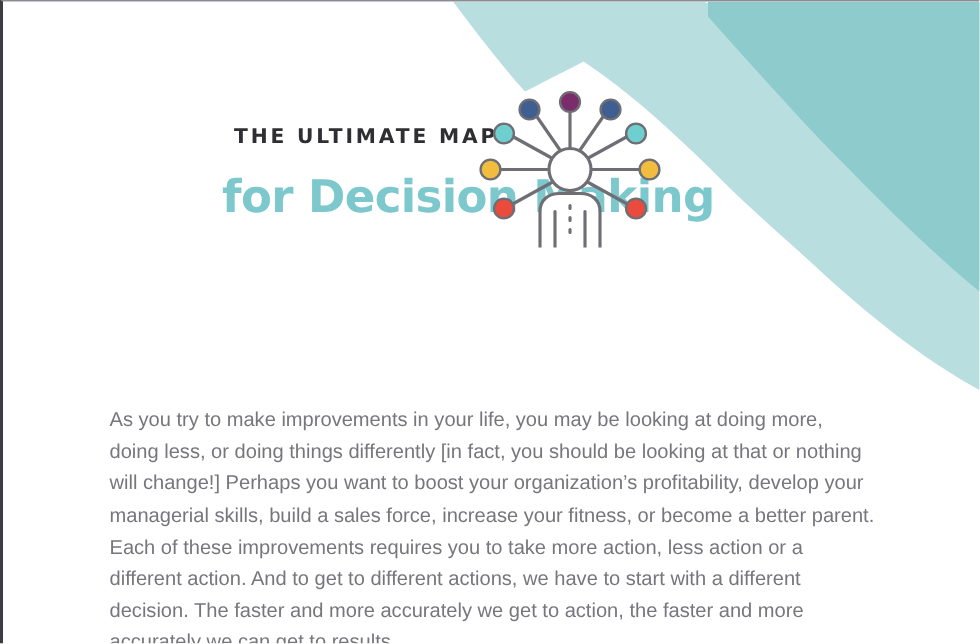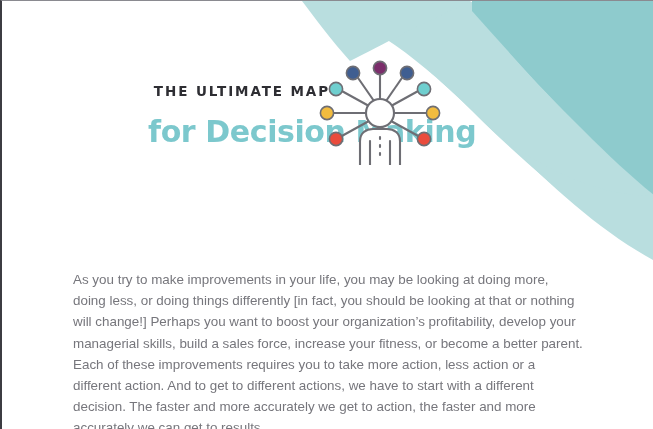--- a/index.html
+++ b/index.html
@@ -52,28 +52,27 @@
     font-weight: bold;
     font-size: 56px;
     line-height: 56px;
     letter-spacing: -1px;
     color: #3a6a9f;
     white-space: nowrap;
   }
 
   .subtitle-1 {
     margin-top: 6px;
-    margin-left: 28px;
+    margin-left: 46px;
     font-family: "DejaVu Sans", sans-serif;
     font-weight: bold;
     font-size: 13.5px;
     letter-spacing: 1.9px;
     color: #2e2e33;
     white-space: nowrap;
-    text-align: right;
   }
 
   .subtitle-2 {
     margin-top: 16px;
     margin-left: 38px;
     font-family: "DejaVu Sans", sans-serif;
     font-weight: bold;
     font-size: 30px;
     line-height: 34px;
     letter-spacing: -0.4px;

